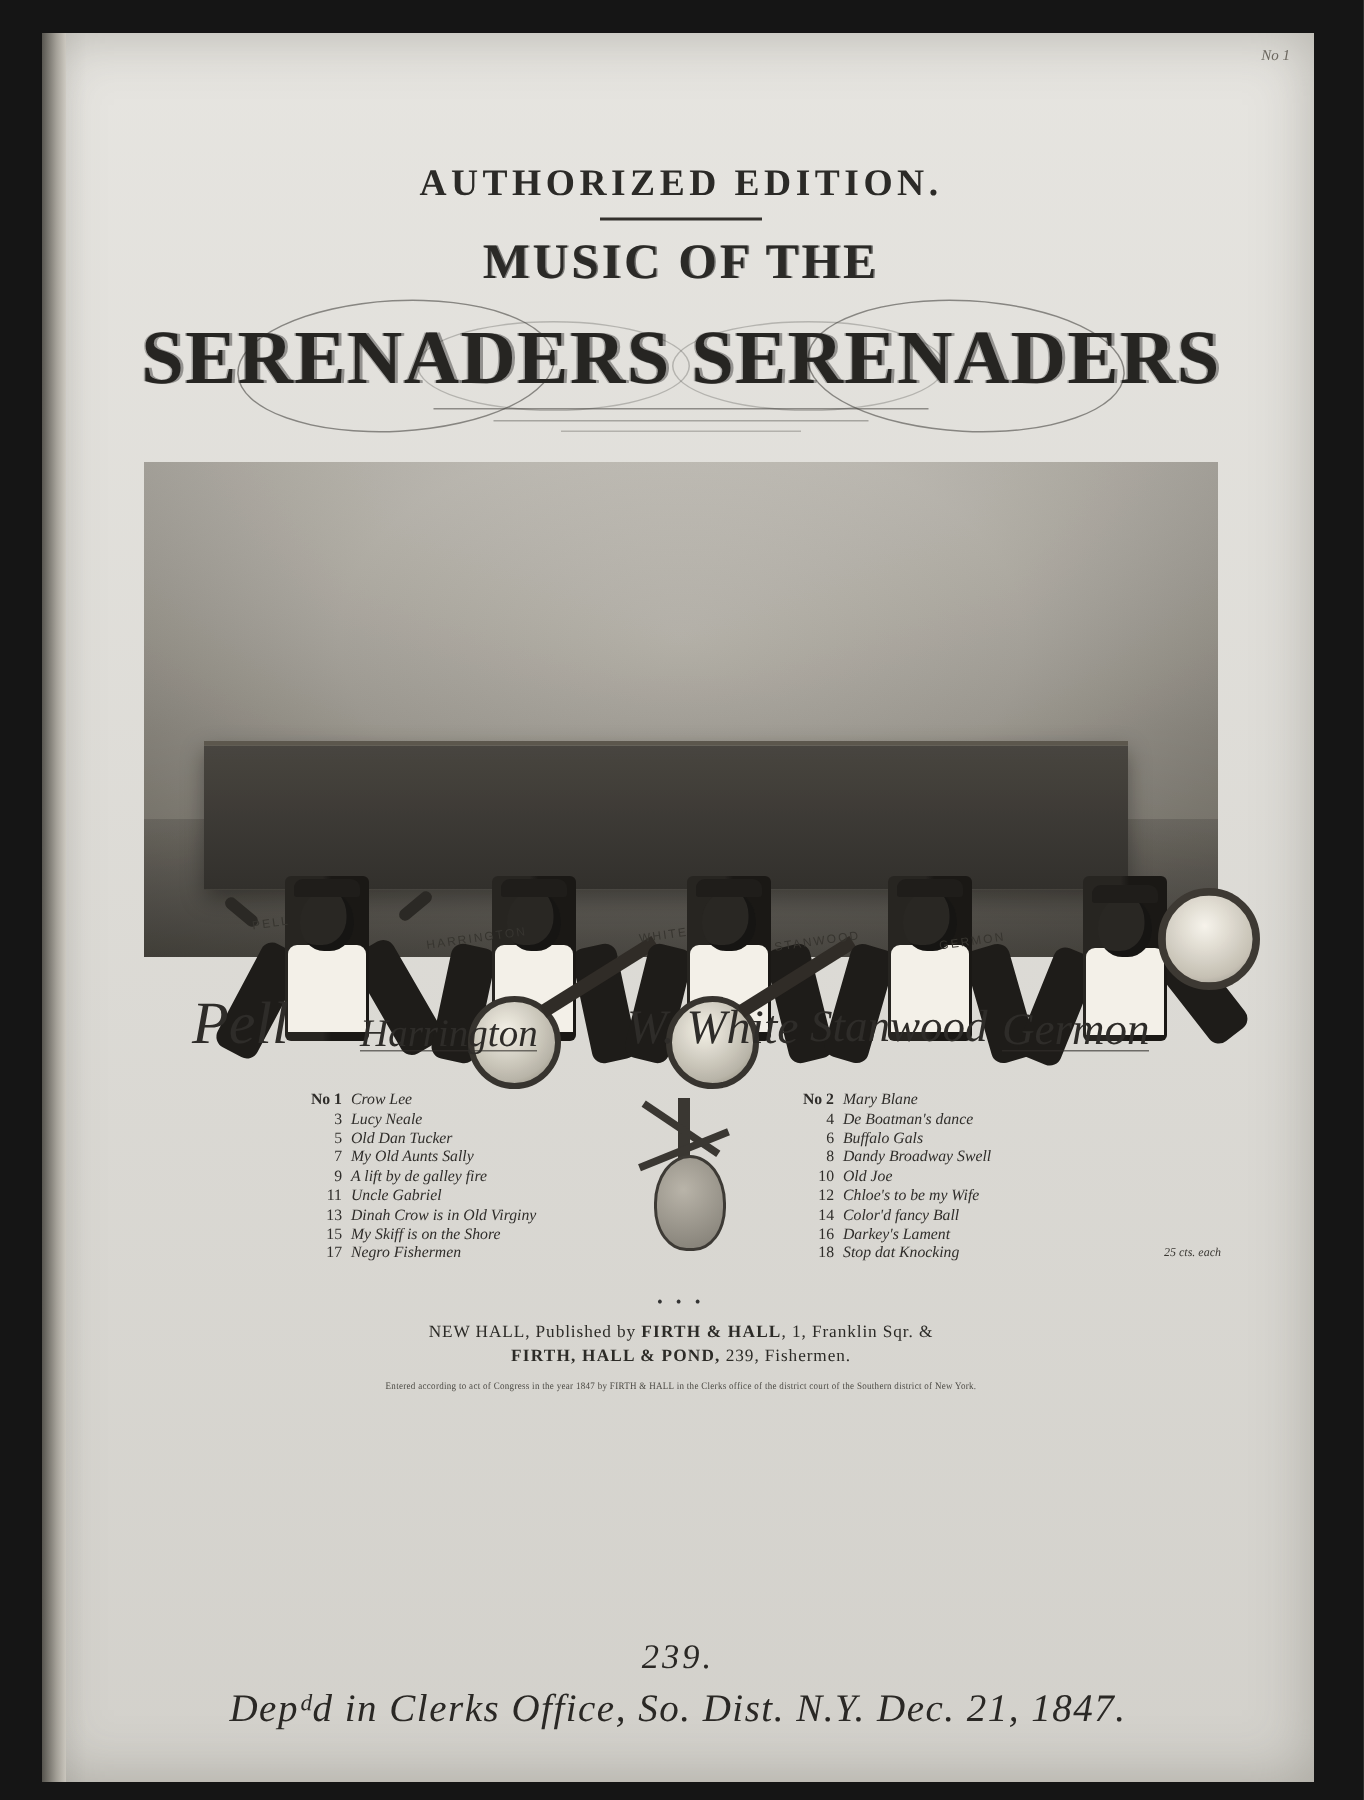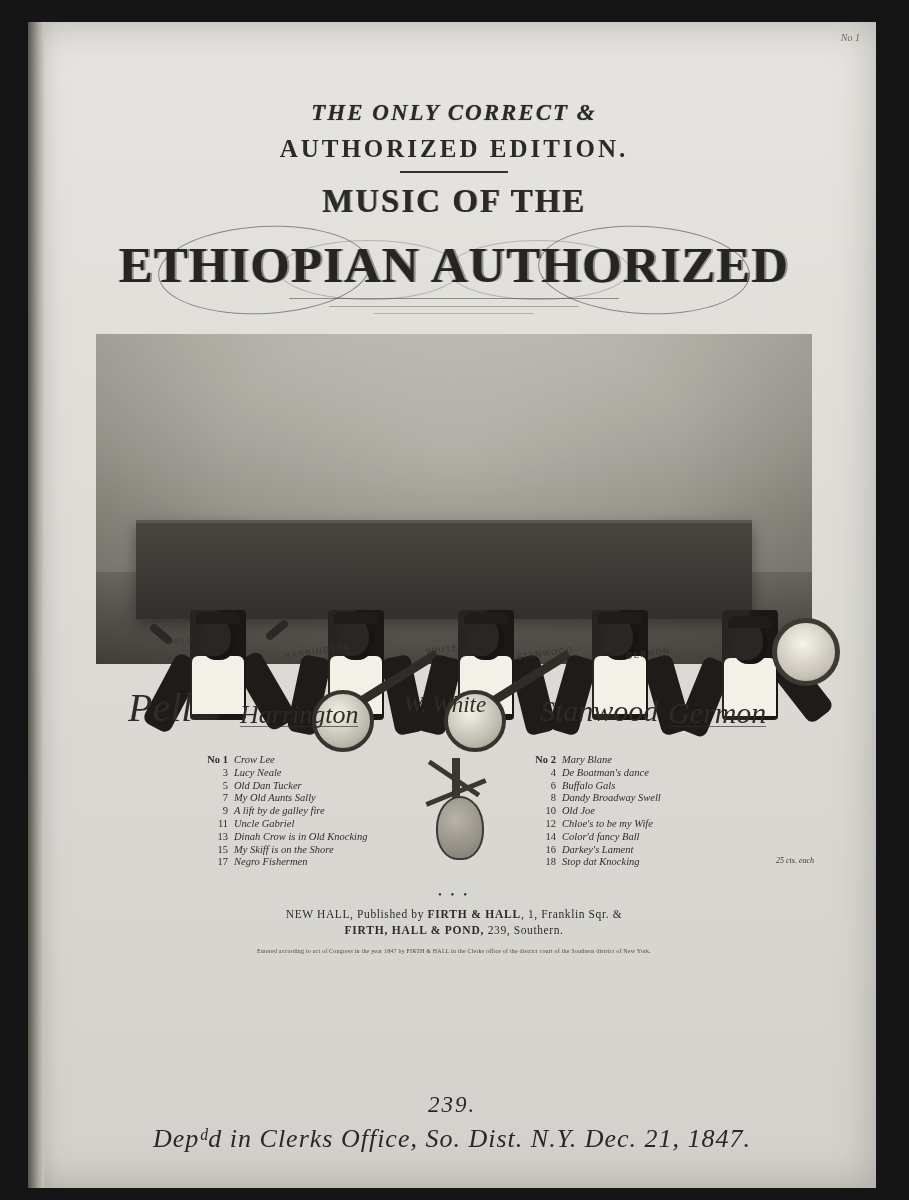--- a/index.html
+++ b/index.html
@@ -352,31 +352,30 @@
 <div id="page">
   <div id="scan-frame"></div>
 
   <div id="sheet">
     <div id="gutter"></div>
     <div class="corner-mark">No 1</div>
 
     <div id="paper-inner">
 
       <div class="title-block">
-        <div class="line1">THE ONLY CORRECT &amp;</div>
         <div class="line2">AUTHORIZED EDITION.</div>
         <div class="rule-sm"></div>
         <div class="line3">MUSIC OF THE</div>
 
         <div class="ornament-row">
           <div class="swirl a"></div>
           <div class="swirl b"></div>
           <div class="swirl c"></div>
           <div class="swirl d"></div>
-          <div class="line4">ETHIOPIAN AUTHORIZED</div>
+          <div class="line4">SERENADERS SERENADERS</div>
           <div class="flourish f1"></div>
           <div class="flourish f2"></div>
           <div class="flourish f3"></div>
         </div>
       </div>
 
       <div id="litho">
         <div class="backdrop"></div>
         <div class="floor"></div>
         <div class="bench"></div>
@@ -443,41 +442,41 @@
       </div>
 
       <div id="signatures">
         <div class="sig" style="left:78px; top:6px; font-size:40px;">
           <span>Pell</span>
         </div>
         <div class="sig" style="left:190px; top:22px; font-size:26px;">
           <span>Harrington</span>
           <span class="under"></span>
         </div>
-        <div class="sig" style="left:354px; top:14px; font-size:23px;">
+        <div class="sig" style="left:368px; top:14px; font-size:32px;">
           <span>W.&nbsp;White</span>
         </div>
         <div class="sig" style="left:490px; top:16px; font-size:30px;">
           <span>Stanwood</span>
         </div>
         <div class="sig" style="left:618px; top:18px; font-size:30px;">
           <span>Germon</span>
           <span class="under"></span>
         </div>
       </div>
 
       <div id="songs">
         <div class="song-col left">
           <div class="song-line"><span class="song-num heading-num">No 1</span><span class="song-title">Crow Lee</span></div>
           <div class="song-line"><span class="song-num">3</span><span class="song-title">Lucy Neale</span></div>
           <div class="song-line"><span class="song-num">5</span><span class="song-title">Old Dan Tucker</span></div>
           <div class="song-line"><span class="song-num">7</span><span class="song-title">My Old Aunts Sally</span></div>
           <div class="song-line"><span class="song-num">9</span><span class="song-title">A lift by de galley fire</span></div>
           <div class="song-line"><span class="song-num">11</span><span class="song-title">Uncle Gabriel</span></div>
-          <div class="song-line"><span class="song-num">13</span><span class="song-title">Dinah Crow is in Old Knocking</span></div>
+          <div class="song-line"><span class="song-num">13</span><span class="song-title">Dinah Crow is in Old Virginy</span></div>
           <div class="song-line"><span class="song-num">15</span><span class="song-title">My Skiff is on the Shore</span></div>
           <div class="song-line"><span class="song-num">17</span><span class="song-title">Negro Fishermen</span></div>
         </div>
 
         <div id="centre-cut">
           <div class="neck"></div>
           <div class="stick"></div>
           <div class="stick2"></div>
           <div class="body"></div>
         </div>
@@ -497,21 +496,21 @@
         <div class="price-note">25 cts. each</div>
       </div>
 
       <div class="dot-sep">• • •</div>
 
       <div id="imprint">
         <div class="imp-line">
           <span>NEW HALL, </span><span>Published by </span><b>FIRTH &amp; HALL</b><span>, 1, Franklin Sqr. &amp;</span>
         </div>
         <div class="imp-line">
-          <b>FIRTH, HALL &amp; POND,</b><span> 239, Southern.</span>
+          <b>FIRTH, HALL &amp; POND,</b><span> 239, Fishermen.</span>
         </div>
         <div class="copyright-line">Entered according to act of Congress in the year 1847 by FIRTH &amp; HALL in the Clerks office of the district court of the Southern district of New York.</div>
       </div>
 
     </div>
 
     <div id="handwriting">
       <div class="hand-num">239.</div>
       <div class="hand-line">Depᵈd in Clerks Office, So. Dist. N.Y. Dec. 21, 1847.</div>
     </div>

